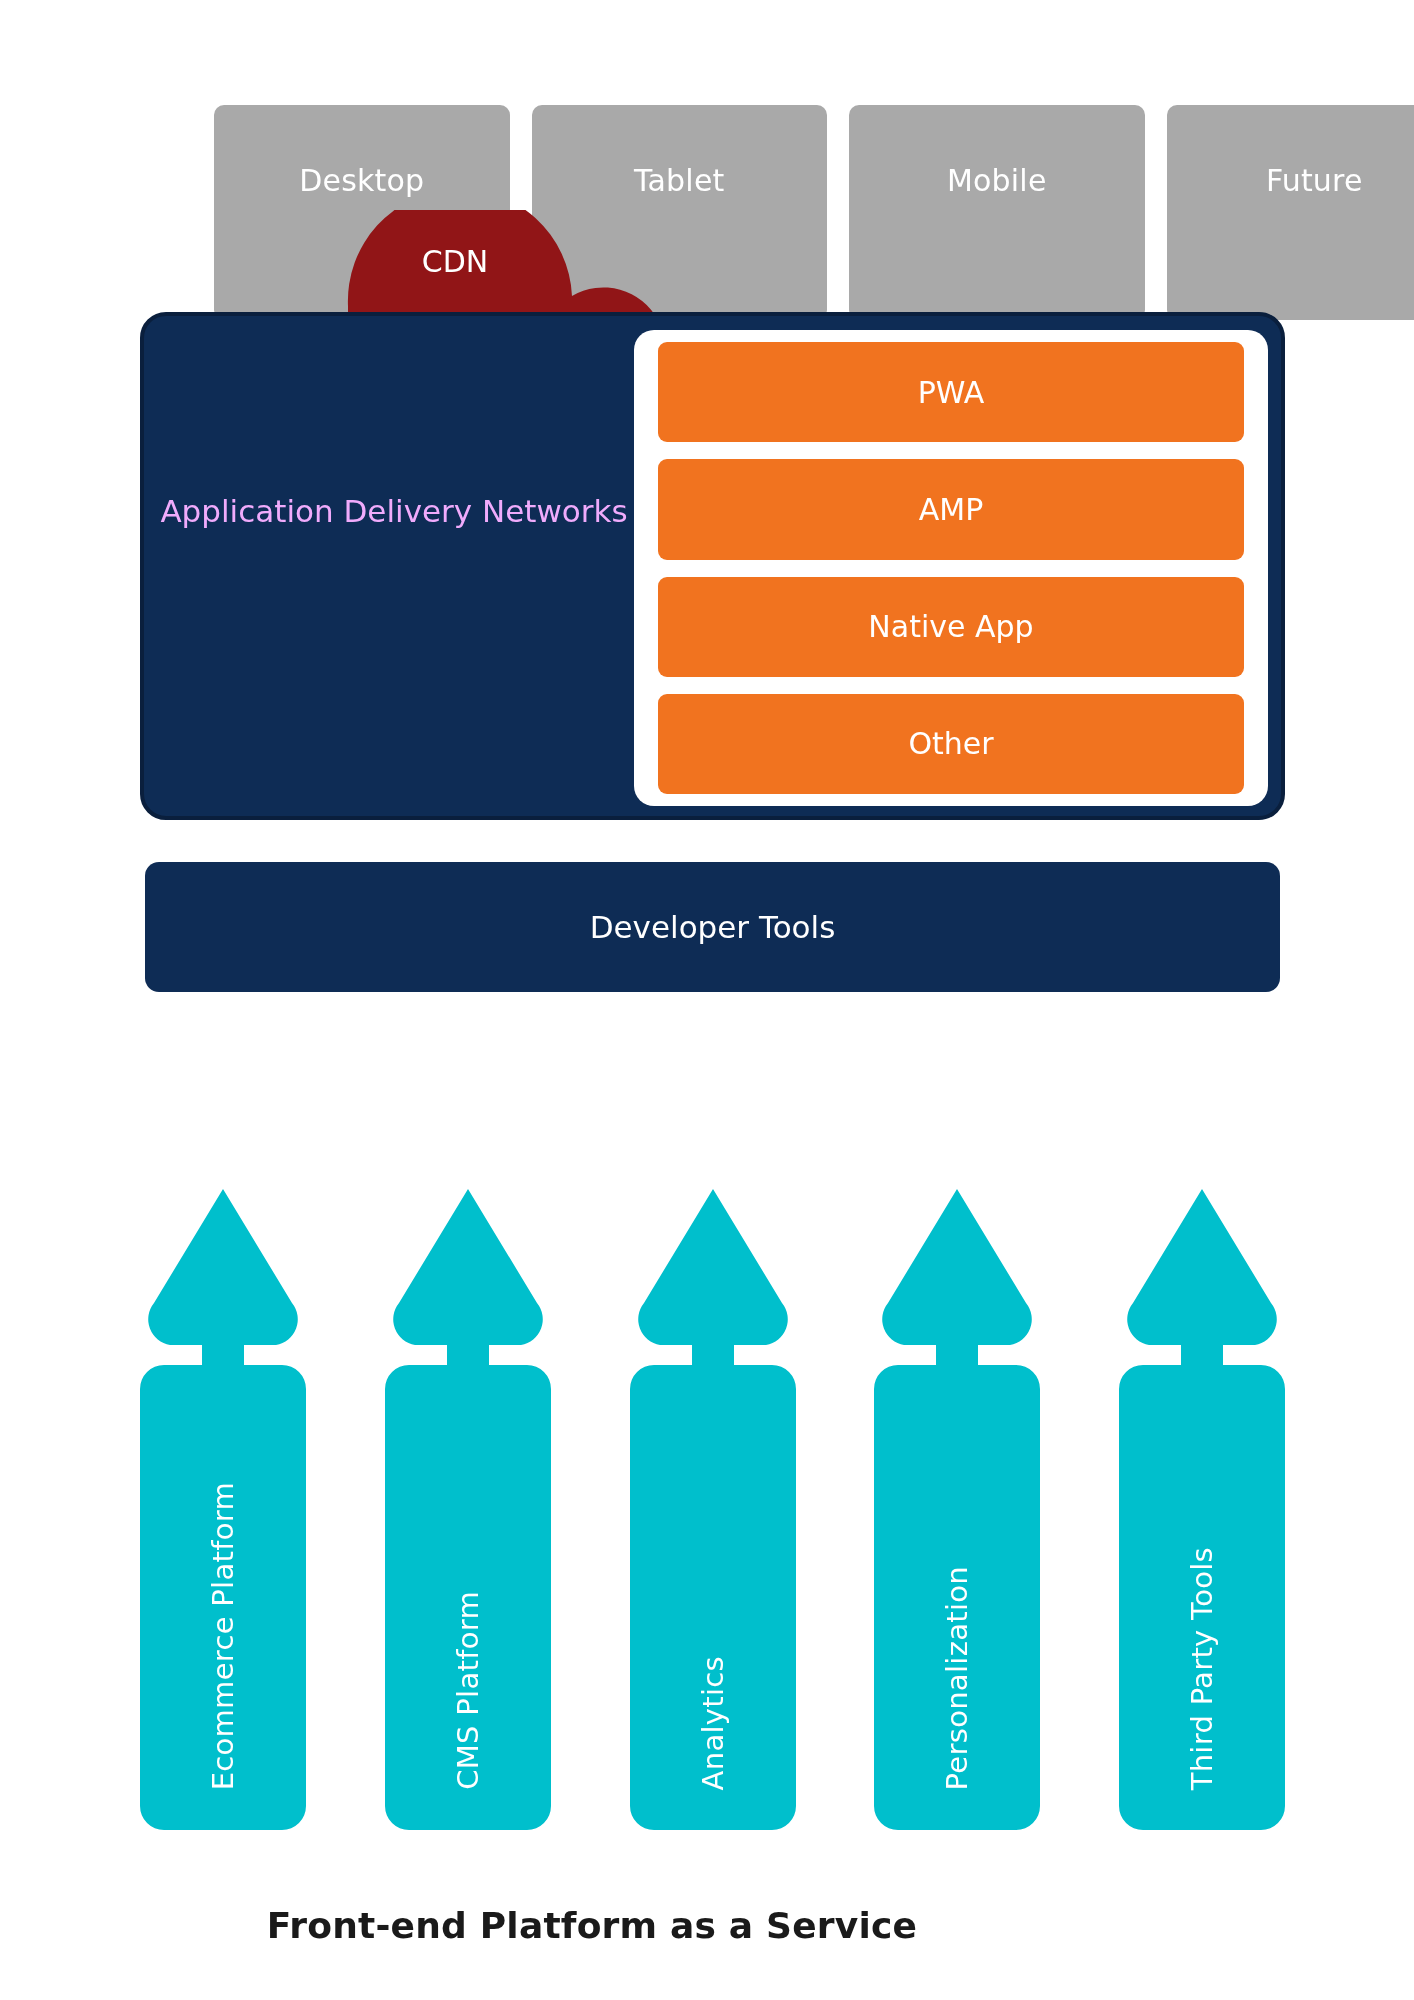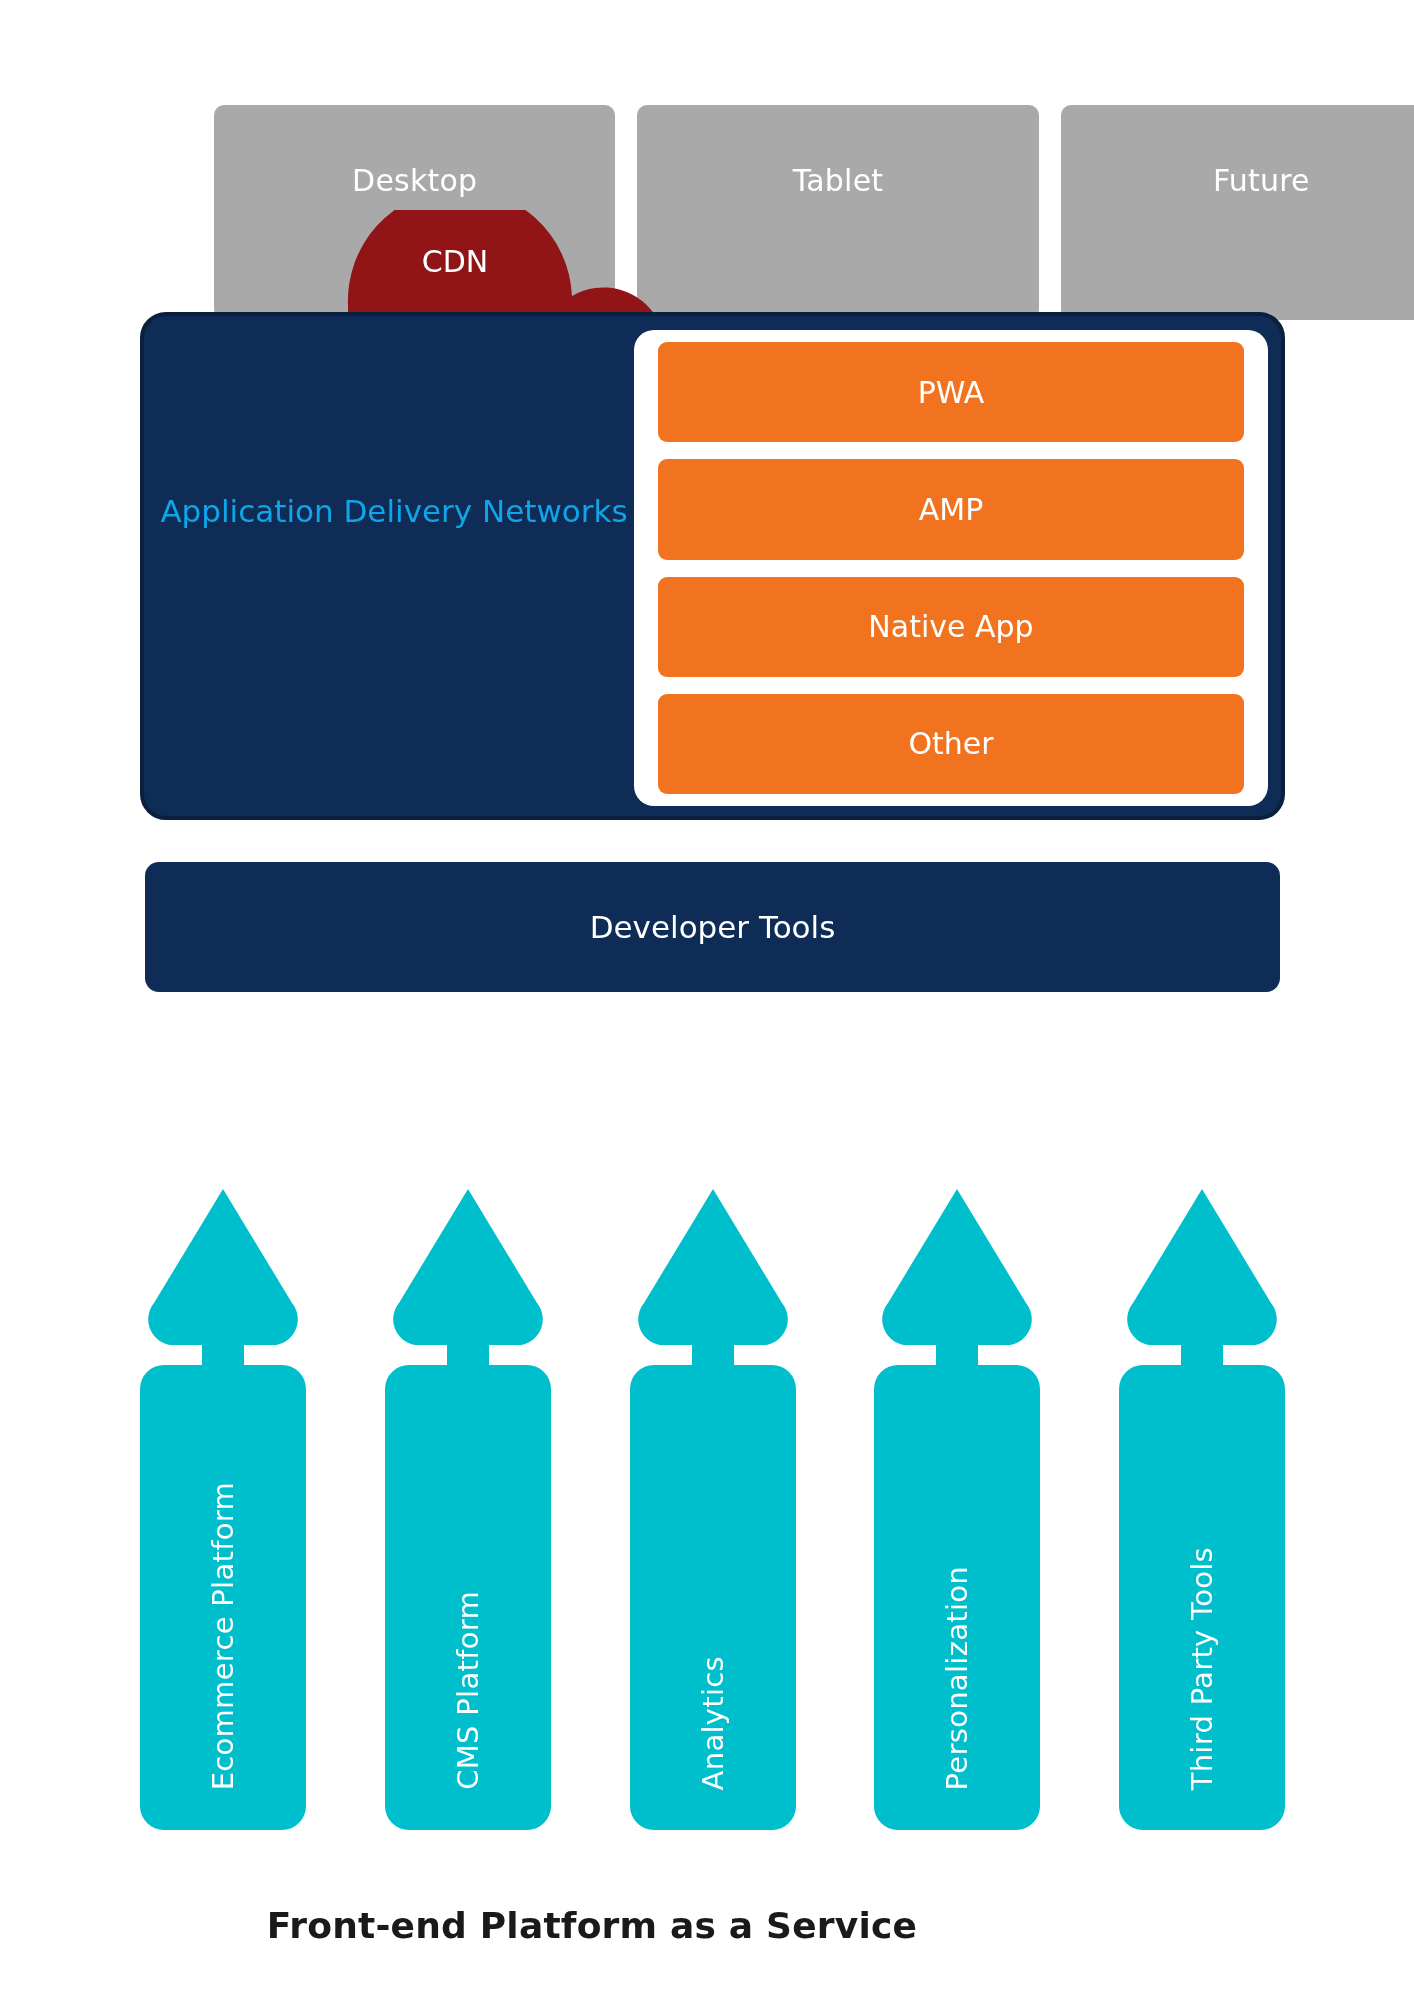--- a/index.html
+++ b/index.html
@@ -80,21 +80,21 @@
     border-radius: 26px;
     box-sizing: border-box;
     z-index: 5;
   }
   .adn-label {
     position: absolute;
     left: 0;
     top: 175px;
     width: 500px;
     text-align: center;
-    color: #0ea5e9;
+    color: #f0abfc;
     font-size: 31px;
     line-height: 1.35;
   }
   .channel-card {
     position: absolute;
     left: 490px;
     top: 14px;
     width: 634px;
     height: 476px;
     background: #ffffff;
@@ -186,20 +186,23 @@
 <body>
 
 <div id="canvas">
 
   <div class="device-row">
     <div class="device-box">
       <span>Desktop</span>
     </div>
     <div class="device-box">
       <span>Tablet</span>
+    </div>
+    <div class="device-box">
+      <span>Mobile</span>
     </div>
     <div class="device-box">
       <span>Future</span>
     </div>
   </div>
 
   <div class="cdn-cloud">
     <svg viewBox="0 0 380 135" preserveAspectRatio="none" aria-hidden="true">
       <path d="M 8 135
                L 8 96

